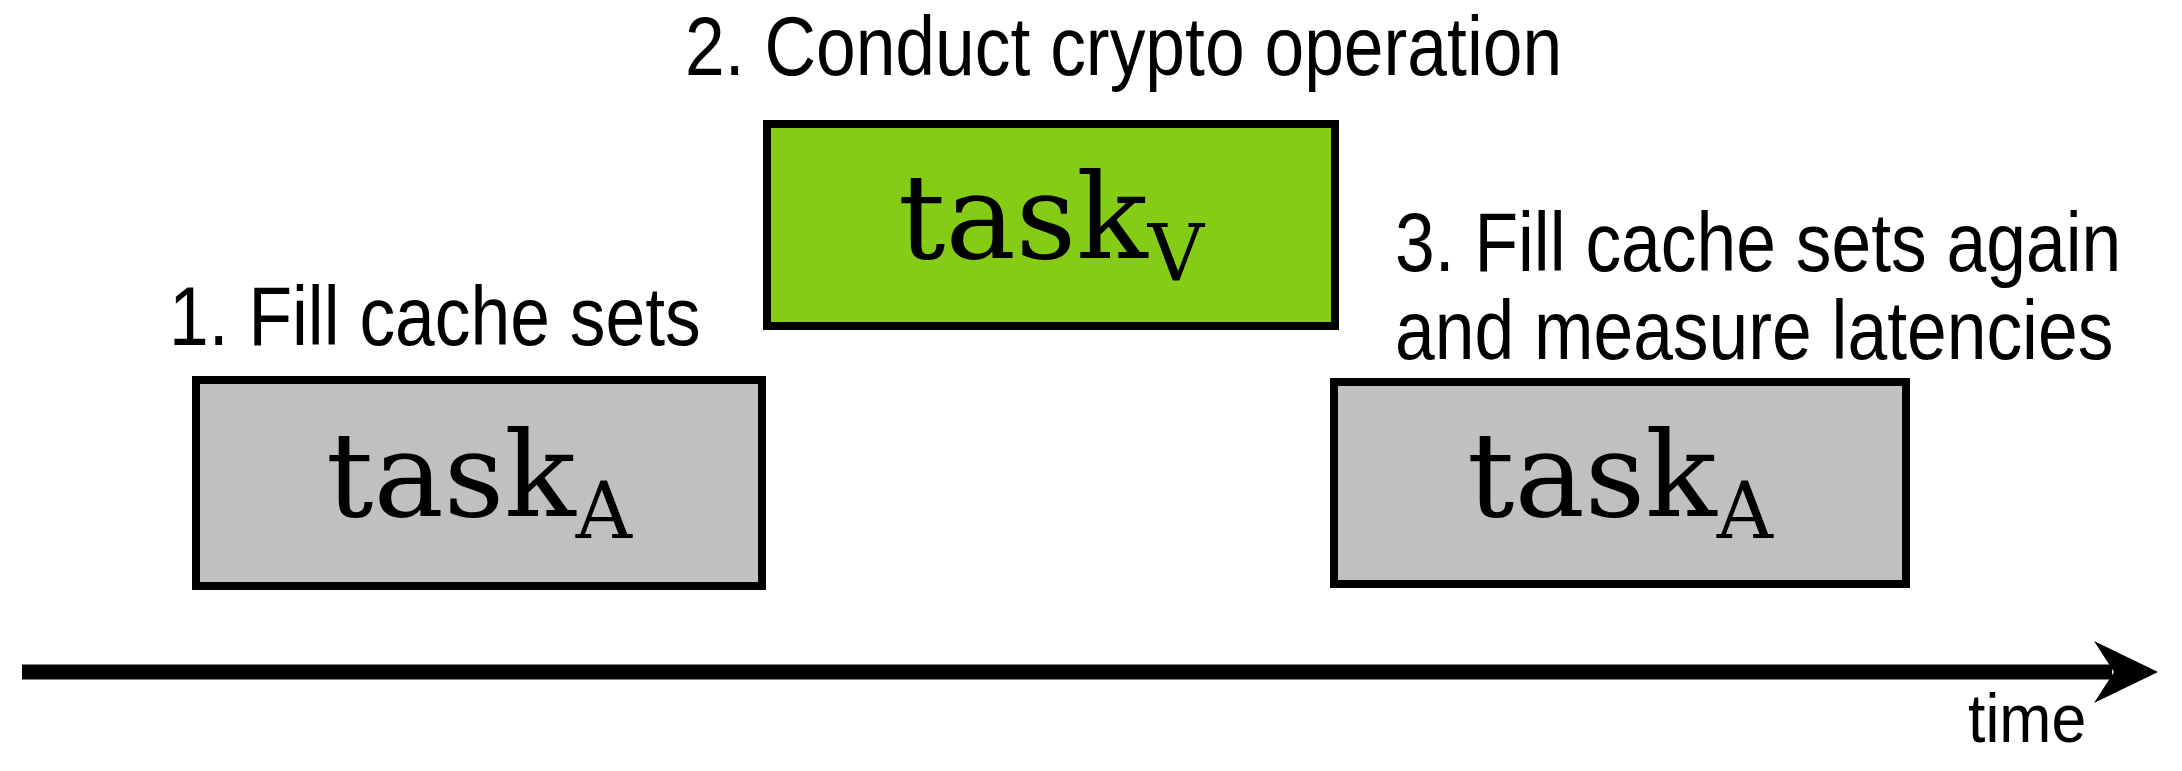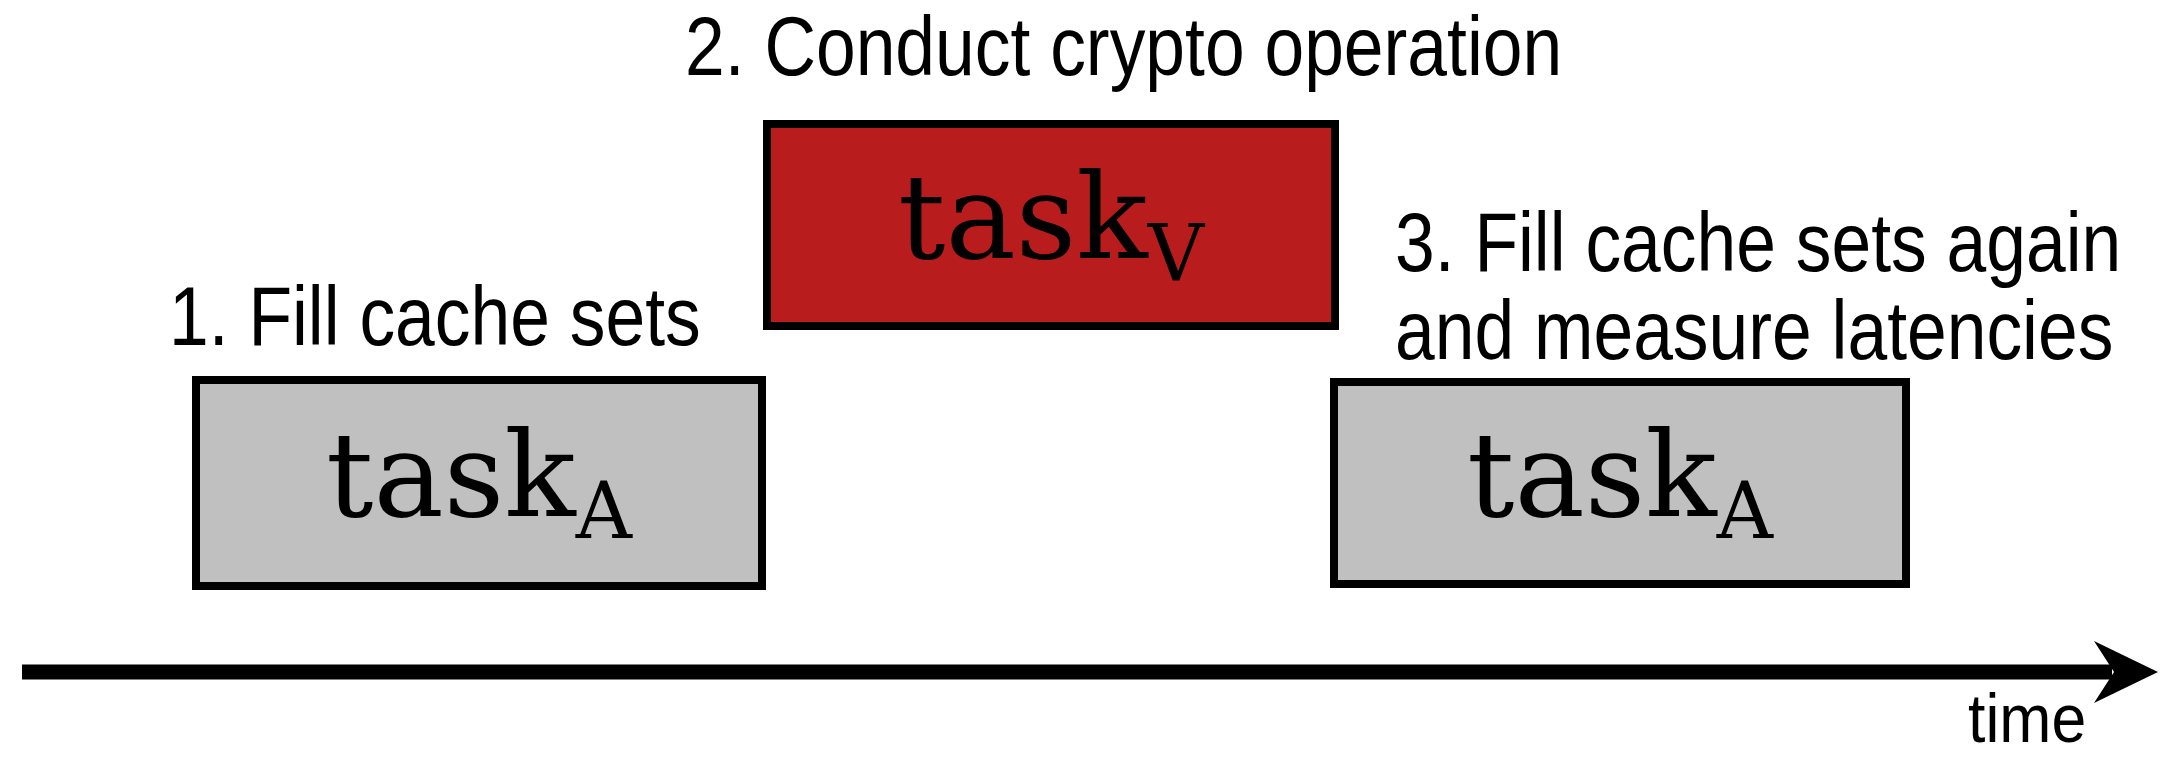--- a/index.html
+++ b/index.html
@@ -38,21 +38,21 @@
     justify-content: center;
     font-family: "DejaVu Serif", "Liberation Serif", serif;
     font-size: 118px;
     line-height: 1;
   }
   .task-box .sub {
     font-size: 0.66em;
     vertical-align: -0.28em;
   }
   #task-box-1 { left: 192px;  top: 376px; width: 574px; height: 214px; background: #c0c0c0; }
-  #task-box-v { left: 763px;  top: 120px; width: 576px; height: 210px; background: #b91c1c; }
+  #task-box-v { left: 763px;  top: 120px; width: 576px; height: 210px; background: #84cc16; }
   #task-box-2 { left: 1330px; top: 378px; width: 580px; height: 210px; background: #c0c0c0; }
 
   
   .axis-svg { position: absolute; left: 0; top: 630px; width: 2182px; height: 141px; }
   .time-label {
     position: absolute;
     left: 1968px;
     top: 684px;
     font-size: 68px;
     line-height: 1;

